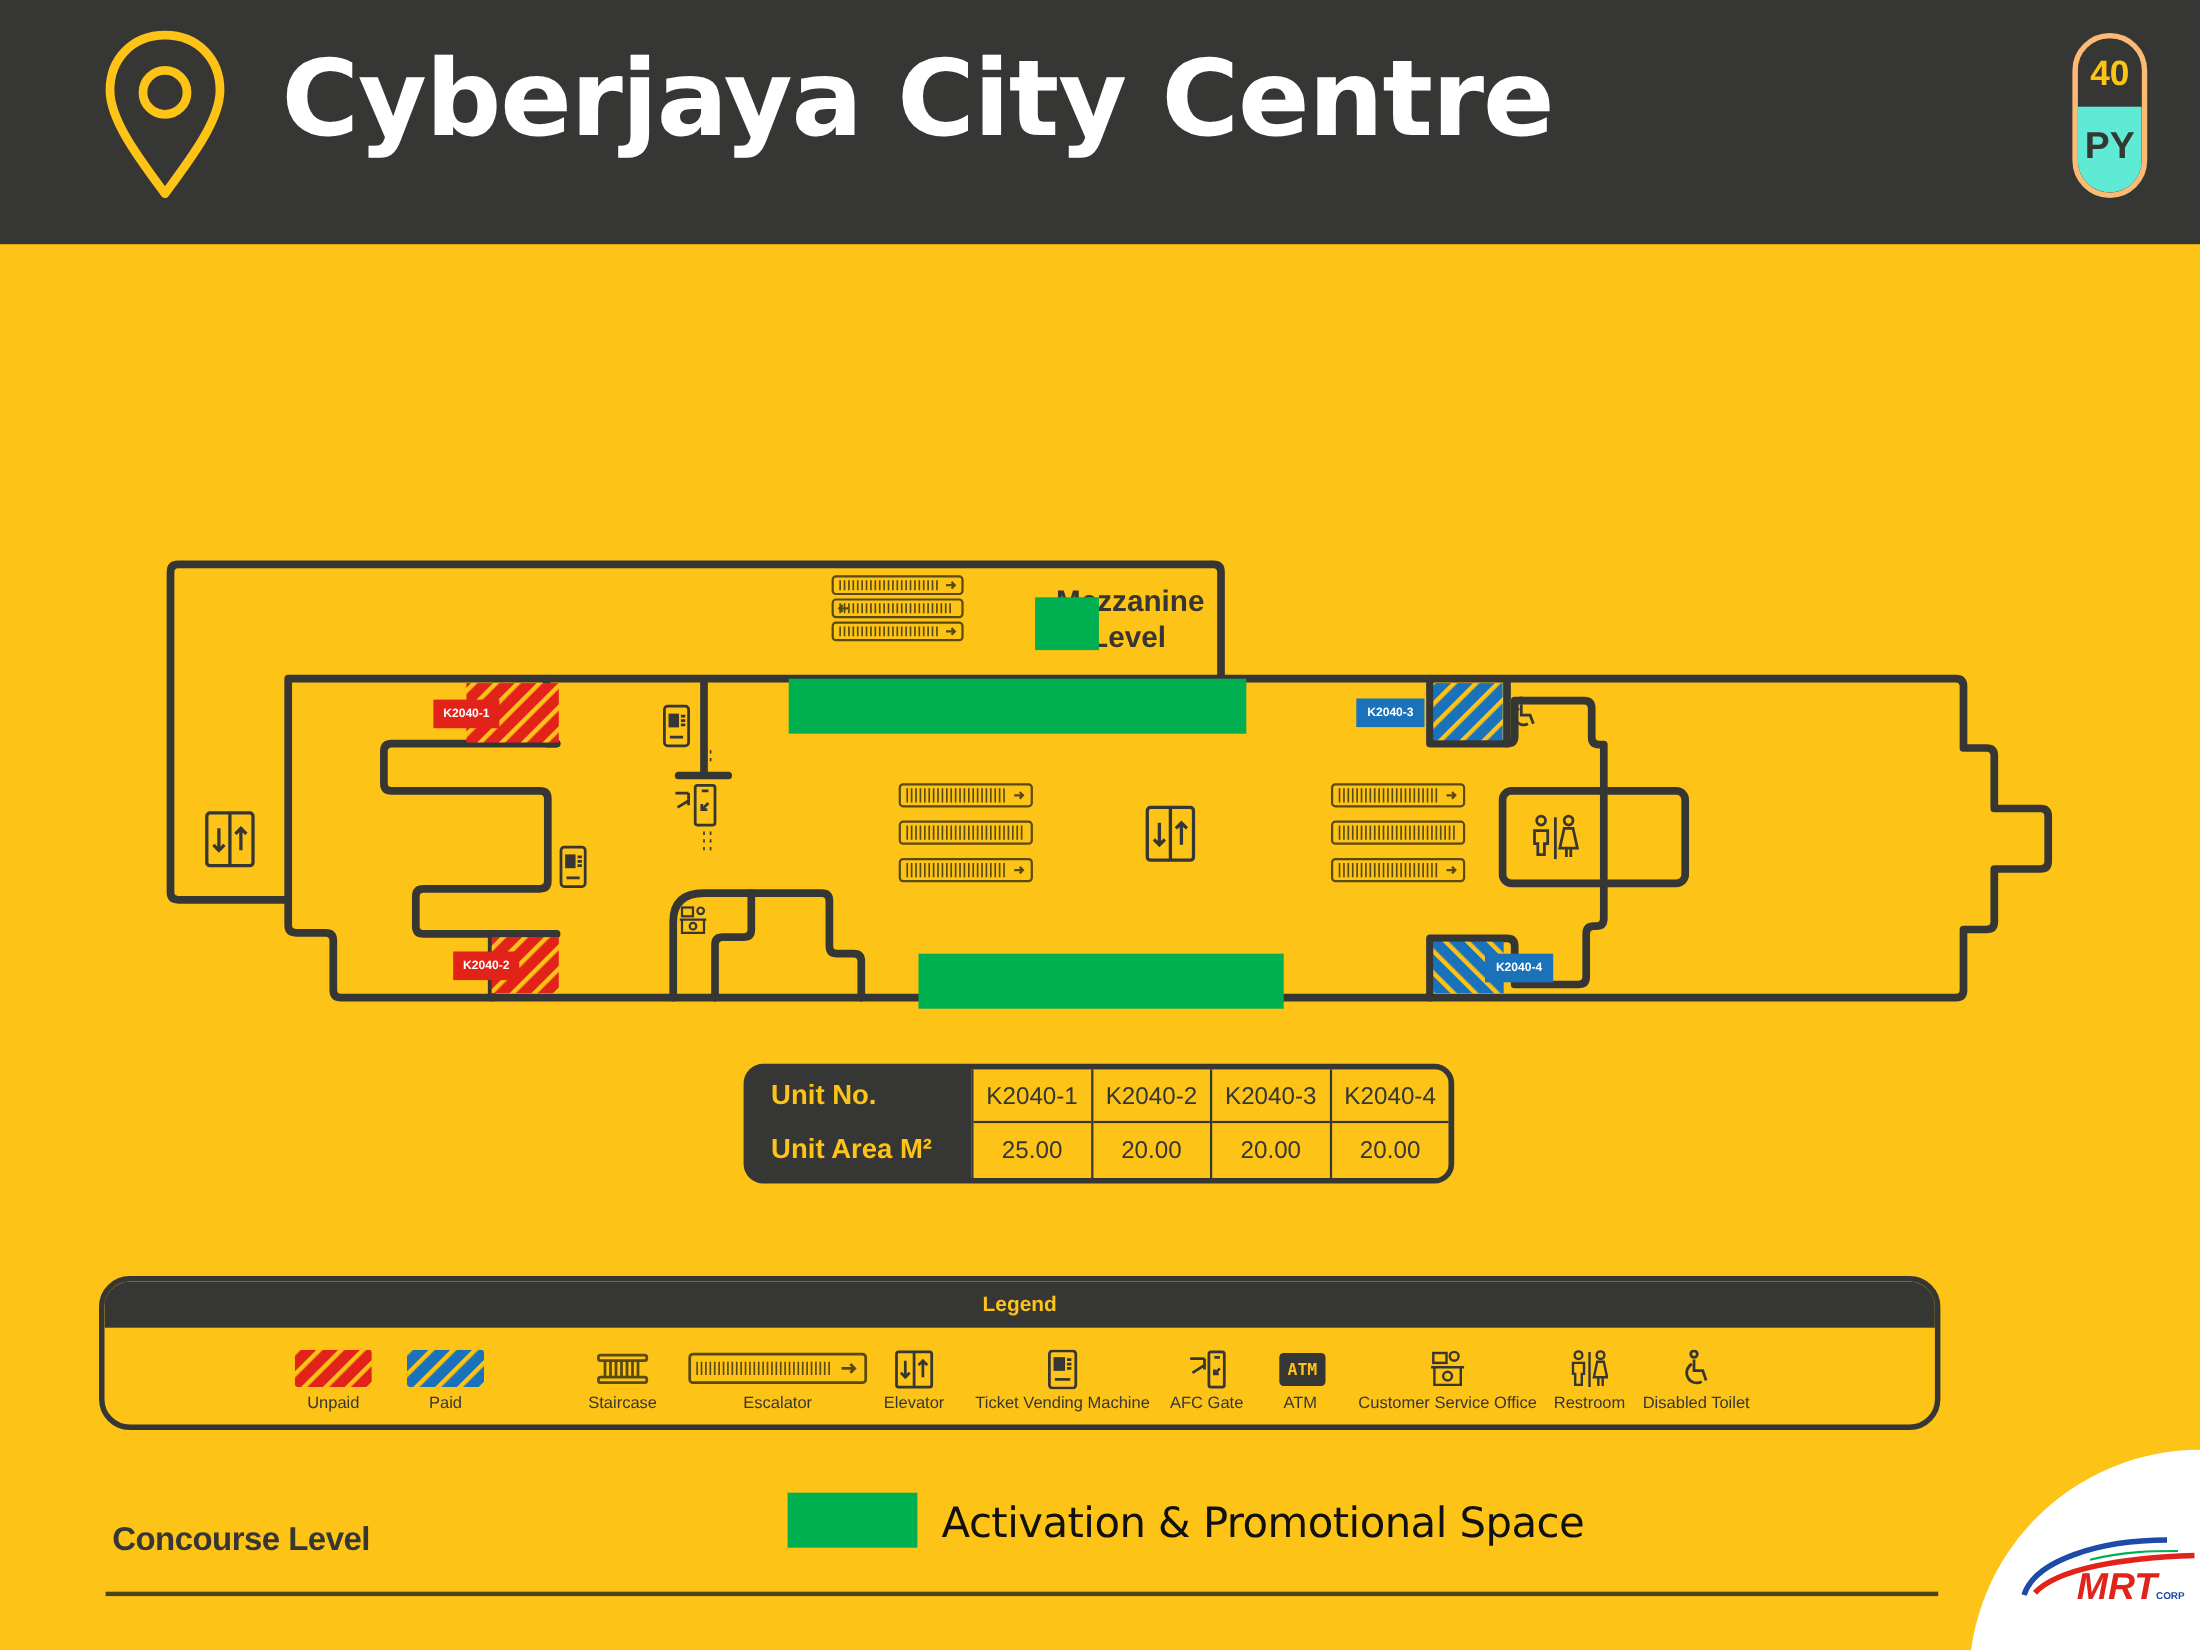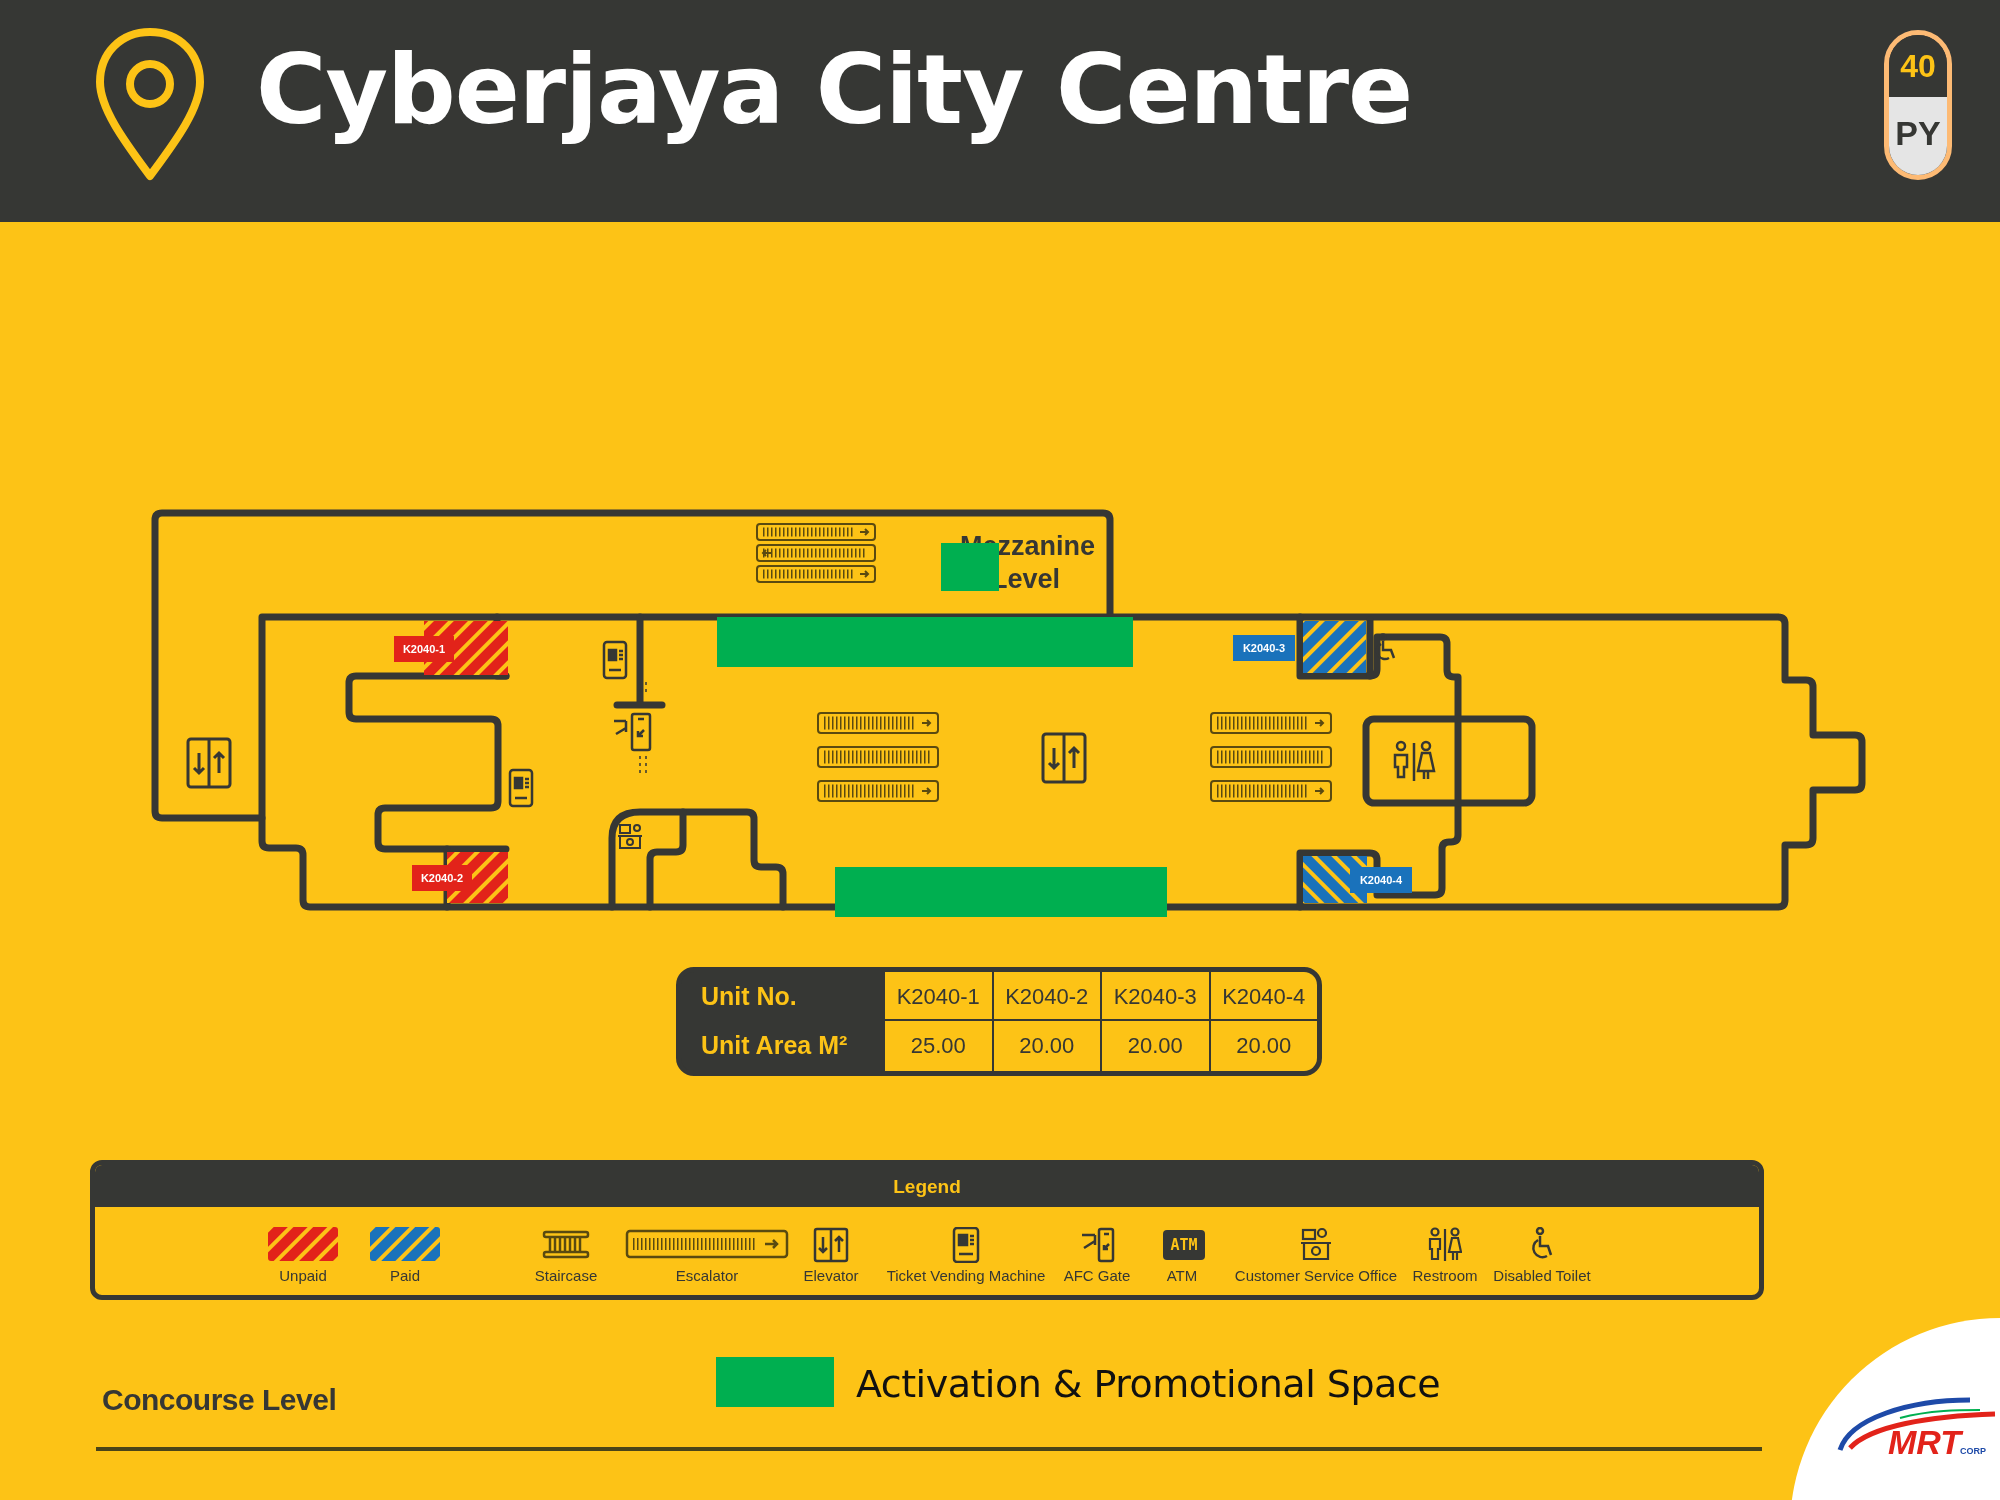--- a/index.html
+++ b/index.html
@@ -5,42 +5,42 @@
   * { box-sizing: border-box; margin: 0; padding: 0; }
   html, body { width: 2000px; height: 1500px; overflow: hidden; }
   body { background: #FDC316; font-family: "DejaVu Sans", sans-serif; position: relative; color: #363734; }
 
   .header { position: absolute; left: 0; top: 0; width: 2000px; height: 222px; background: #363734; }
   .pin { position: absolute; left: 92px; top: 26px; width: 116px; height: 156px; }
   .title { position: absolute; left: 256px; top: 30px; color: #fff; font-size: 96px; font-weight: bold; letter-spacing: -1px; font-family: "DejaVu Sans", sans-serif; line-height: 120px; }
   .subtitle { position: absolute; left: 264px; top: 142px; color: #FDC316; font-size: 34px; font-family: "Liberation Sans", sans-serif; }
   .line-badge { position: absolute; left: 1884px; top: 30px; width: 68px; height: 150px; border: 5px solid #fdba74; border-radius: 34px; overflow: hidden; }
   .line-badge .top { height: 62px; background: #363734; color: #FDC316; font-weight: bold; font-size: 32px; text-align: center; line-height: 62px; font-family: "Liberation Sans", sans-serif; }
-  .line-badge .bot { height: 78px; background: #e5e5e5; color: #363734; font-weight: bold; font-size: 34px; text-align: center; line-height: 72px; font-family: "Liberation Sans", sans-serif; }
+  .line-badge .bot { height: 78px; background: #5eead4; color: #363734; font-weight: bold; font-size: 34px; text-align: center; line-height: 72px; font-family: "Liberation Sans", sans-serif; }
 
   .plan { position: absolute; left: 0; top: 0; width: 2000px; height: 1500px; pointer-events: none; }
   .plan * { pointer-events: auto; }
 
   .unit-tag { position: absolute; color: #fff; font-size: 11px; font-weight: bold; font-family: "Liberation Sans", sans-serif; display: flex; align-items: center; justify-content: center; }
   .unit-tag.red { background: #E2231A; }
   .unit-tag.blue { background: #1A72BB; }
 
   .green { position: absolute; background: #00AF50; }
 
   .mezz-label { position: absolute; left: 960px; top: 530px; font-size: 27px; font-weight: bold; color: #363734; line-height: 33px; text-align: right; width: 130px; font-family: "Liberation Sans", sans-serif; }
 
   .unit-table { position: absolute; left: 676px; top: 967px; width: 646px; height: 109px; border: 5px solid #363734; border-radius: 18px; background: #363734; overflow: hidden; display: flex; }
   .unit-table .heads { width: 202px; color: #FDC316; font-weight: bold; font-size: 25px; font-family: "Liberation Sans", sans-serif; }
   .unit-table .heads div { height: 49px; line-height: 49px; padding-left: 20px; }
   .unit-table .cols { flex: 1; display: flex; background: #FDC316; }
   .unit-table .col { flex: 1; border-left: 2px solid #363734; }
   .unit-table .col div { height: 49px; line-height: 49px; text-align: center; font-size: 22px; font-family: "Liberation Sans", sans-serif; }
   .unit-table .col div:first-child { border-bottom: 2px solid #363734; }
 
-  .legend { position: absolute; left: 90px; top: 1160px; width: 1674px; height: 140px; border: 5px solid #363734; border-radius: 12px; overflow: hidden; }
+  .legend { position: absolute; left: 90px; top: 1160px; width: 1674px; height: 140px; border: 5px solid #363734; border-radius: 28px; overflow: hidden; }
   .legend .lhead { height: 42px; background: #363734; color: #FDC316; text-align: center; font-weight: bold; font-size: 19px; line-height: 44px; font-family: "Liberation Sans", sans-serif; }
   .legend-item { position: absolute; top: 62px; text-align: center; }
   .legend-item .lbl { position: absolute; top: 40px; left: 50%; transform: translateX(-50%); white-space: nowrap; font-size: 15px; font-family: "Liberation Sans", sans-serif; color: #363734; }
 
   .promo-swatch { position: absolute; left: 716px; top: 1357px; width: 118px; height: 50px; background: #00AF50; }
   .promo-label { position: absolute; left: 856px; top: 1362px; font-size: 38px; color: #111; font-family: "DejaVu Sans", sans-serif; letter-spacing: -0.5px; }
   .level-label { position: absolute; left: 102px; top: 1383px; font-size: 30px; font-weight: bold; color: #363734; font-family: "Liberation Sans", sans-serif; letter-spacing: -0.5px; }
   .bottom-rule { position: absolute; left: 96px; top: 1447px; width: 1666px; height: 4px; background: #4a4418; }
 
   .logo-disc { position: absolute; left: 1790px; top: 1318px; width: 420px; height: 420px; border-radius: 50%; background: #fff; }

